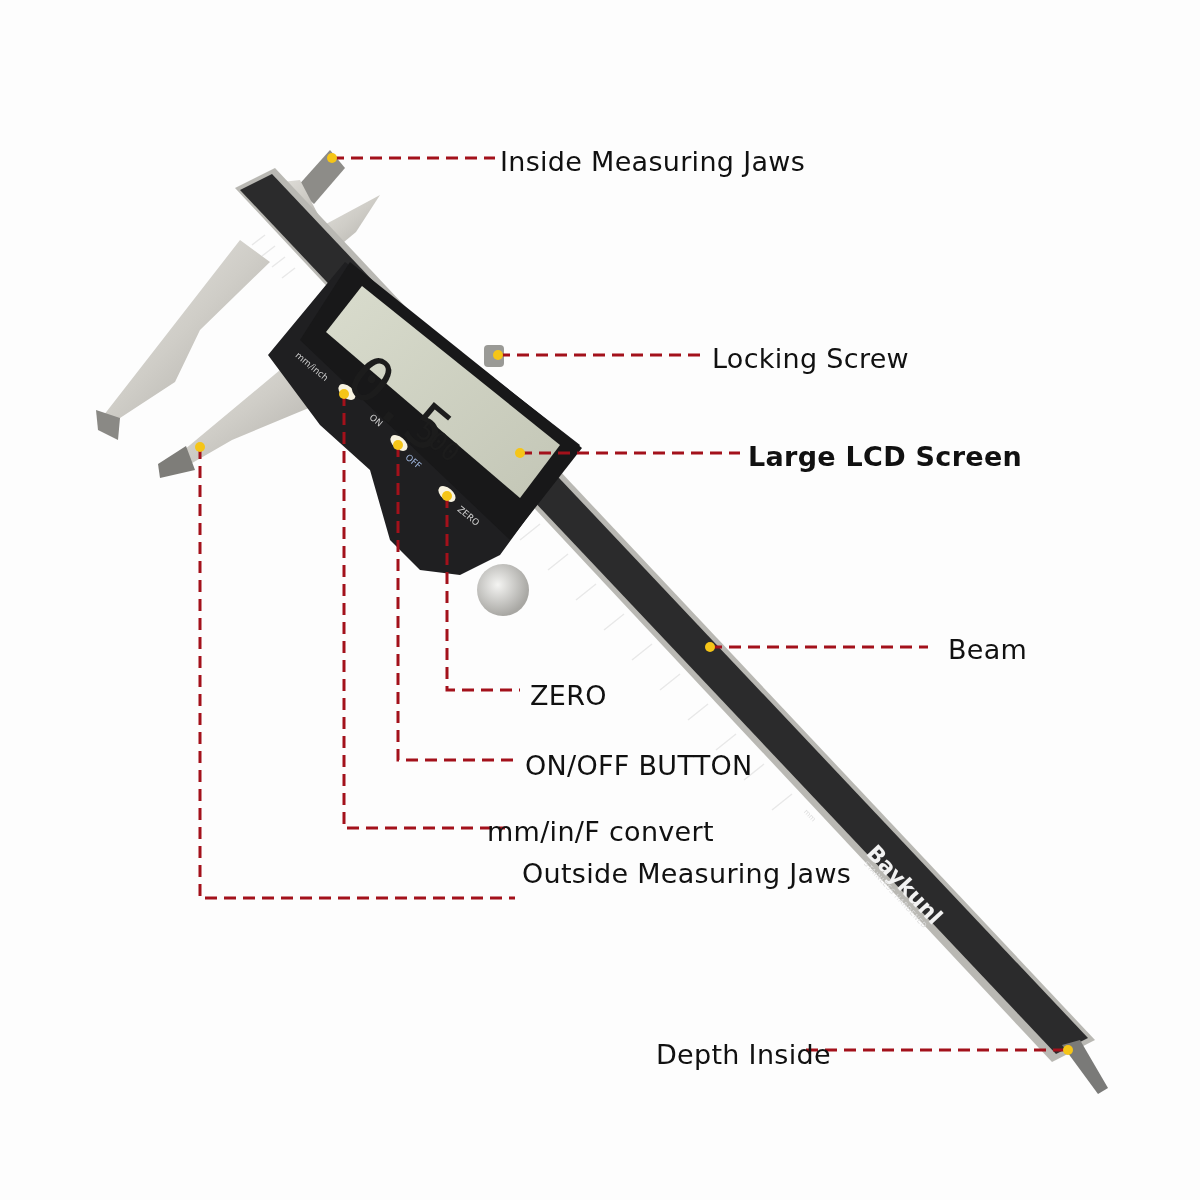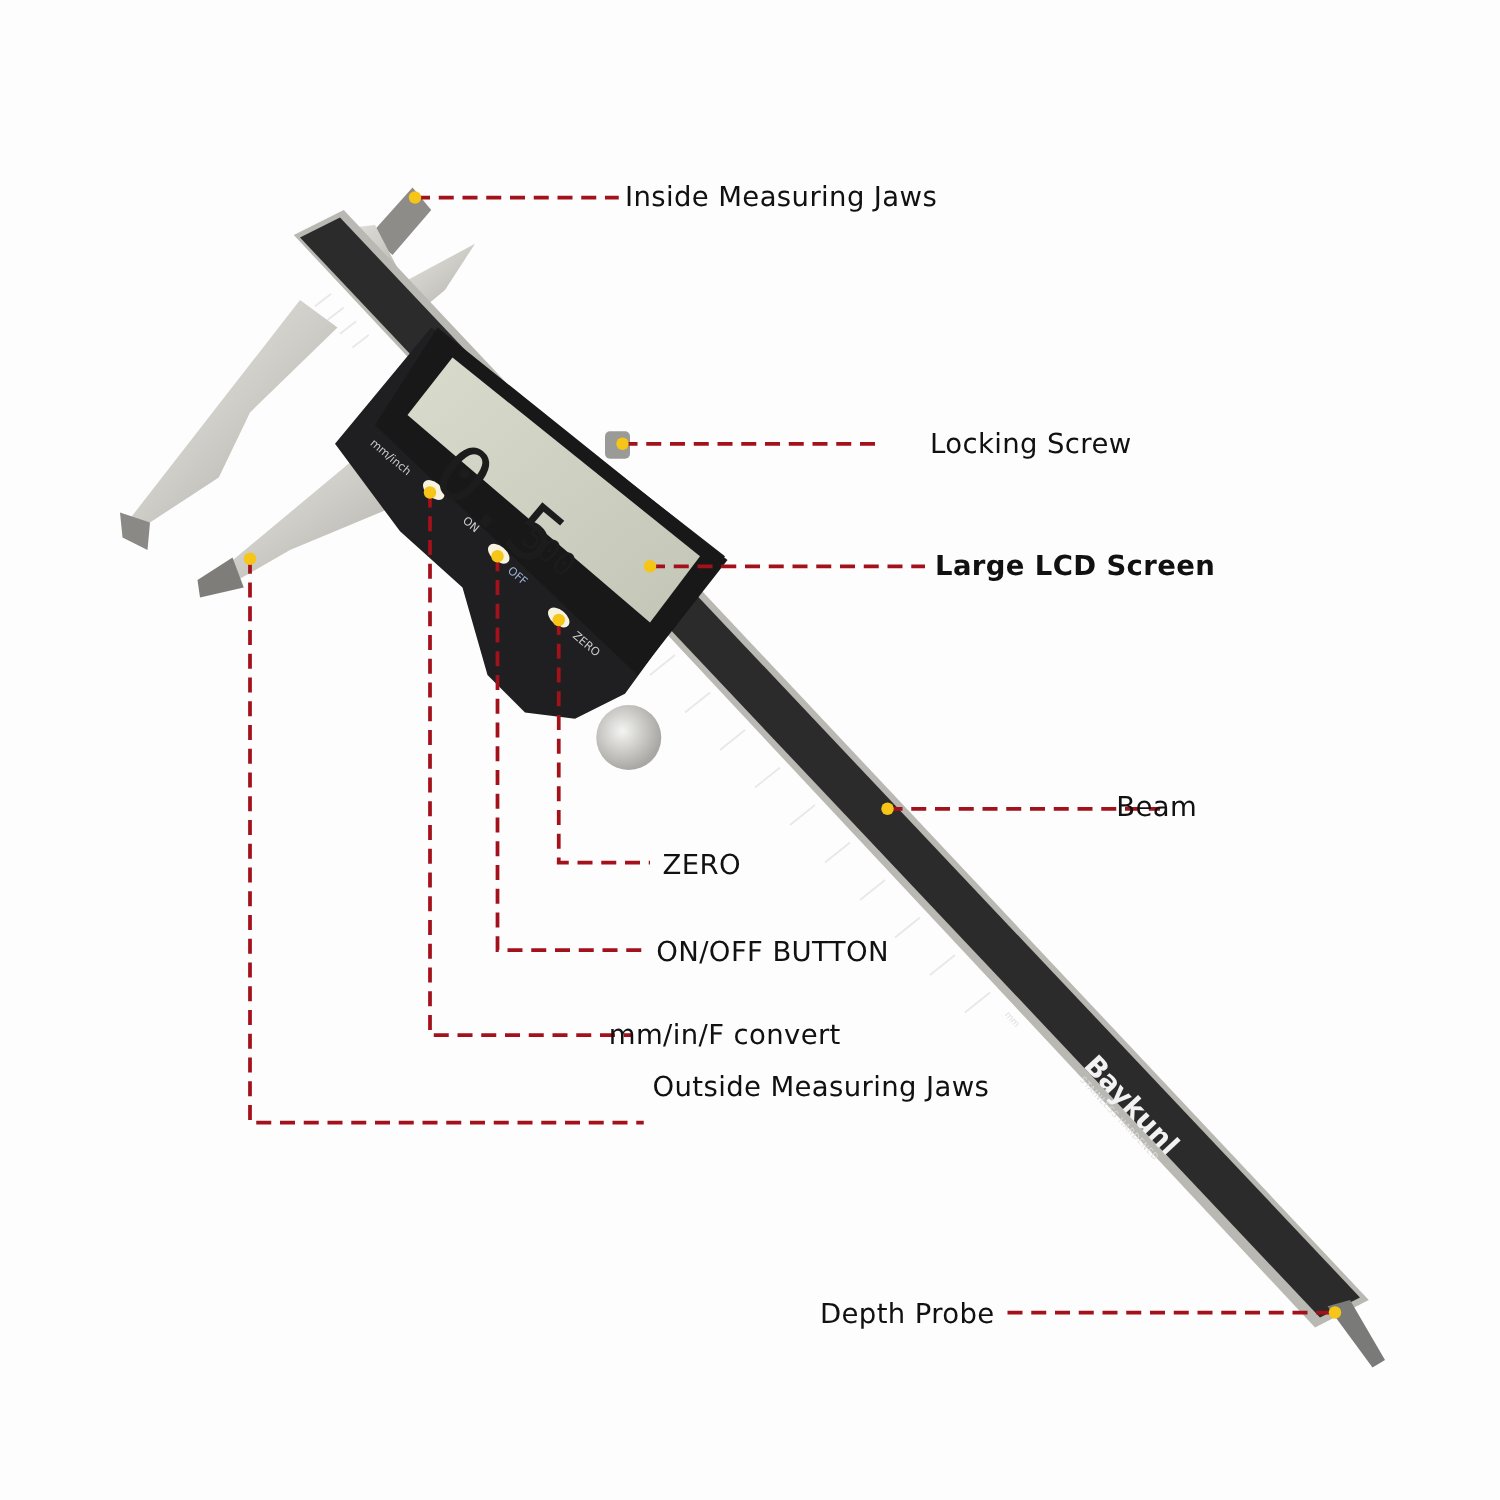--- a/index.html
+++ b/index.html
@@ -1,18 +1,18 @@
 <!DOCTYPE html>
 <html><head>
   <meta charset="utf-8">
   <style>
     html, body { margin: 0; padding: 0; background: #fefefe; }
     #stage { position: relative; width: 1200px; height: 1200px; overflow: hidden; background: #fdfdfd; font-family: "DejaVu Sans", sans-serif; }
     svg#art { position: absolute; left: 0; top: 0; width: 1200px; height: 1200px; }
-    .label { position: absolute; font-family: "DejaVu Sans", sans-serif; font-size: 22px; color: #111; white-space: nowrap; letter-spacing: 0.3px; line-height: 1; }
+    .label { position: absolute; font-family: "DejaVu Sans", sans-serif; font-size: 27px; color: #111; white-space: nowrap; letter-spacing: 0.3px; line-height: 1; }
     .rot { position: absolute; transform-origin: left top; white-space: nowrap; }
   </style>
 </head>
 <body>
 
 <div id="stage">
   <svg id="art" viewBox="0 0 1200 1200" xmlns="http://www.w3.org/2000/svg">
     <defs>
       <linearGradient id="steel" x1="0" y1="0" x2="1" y2="1">
         <stop offset="0" stop-color="#e9e8e4"></stop>
@@ -111,21 +111,21 @@
   <div class="rot" style="left:300px; top:350px; transform: rotate(40deg); font-size:9px; color:#ccc;">mm/inch</div>
   <div class="rot" style="left:374px; top:412px; transform: rotate(40deg); font-size:9px; color:#ccc;">ON</div>
   <div class="rot" style="left:410px; top:452px; transform: rotate(40deg); font-size:9px; color:#9bb1d6;">OFF</div>
   <div class="rot" style="left:462px; top:504px; transform: rotate(40deg); font-size:9px; color:#ccc;">ZERO</div>
 
   <div class="rot" style="left:880px; top:840px; transform: rotate(47deg); font-size:22px; font-weight:bold; color:#f2f2f2;">Baykunl</div>
   <div class="rot" style="left:868px; top:860px; transform: rotate(47deg); font-size:7px; color:#ddd; letter-spacing:0.5px;">STAINLESS HARDENED</div>
   <div class="rot" style="left:808px; top:808px; transform: rotate(47deg); font-size:7px; color:#ddd;">mm</div>
 
   <div class="label" style="left:500px; top:148px;">Inside Measuring Jaws</div>
-  <div class="label" style="left:744px; top:345px;">Locking Screw</div>
+  <div class="label" style="left:712px; top:345px;">Locking Screw</div>
   <div class="label" style="left:748px; top:443px;font-weight:bold;">Large LCD Screen</div>
-  <div class="label" style="left:893px; top:636px;">Beam</div>
+  <div class="label" style="left:948px; top:636px;">Beam</div>
   <div class="label" style="left:530px; top:682px;">ZERO</div>
   <div class="label" style="left:525px; top:752px;">ON/OFF BUTTON</div>
   <div class="label" style="left:487px; top:818px;">mm/in/F convert</div>
   <div class="label" style="left:522px; top:860px;">Outside Measuring Jaws</div>
-  <div class="label" style="left:656px; top:1041px;">Depth Probe</div>
+  <div class="label" style="left:656px; top:1041px;">Depth Inside</div>
 </div>
 
 </body></html>

